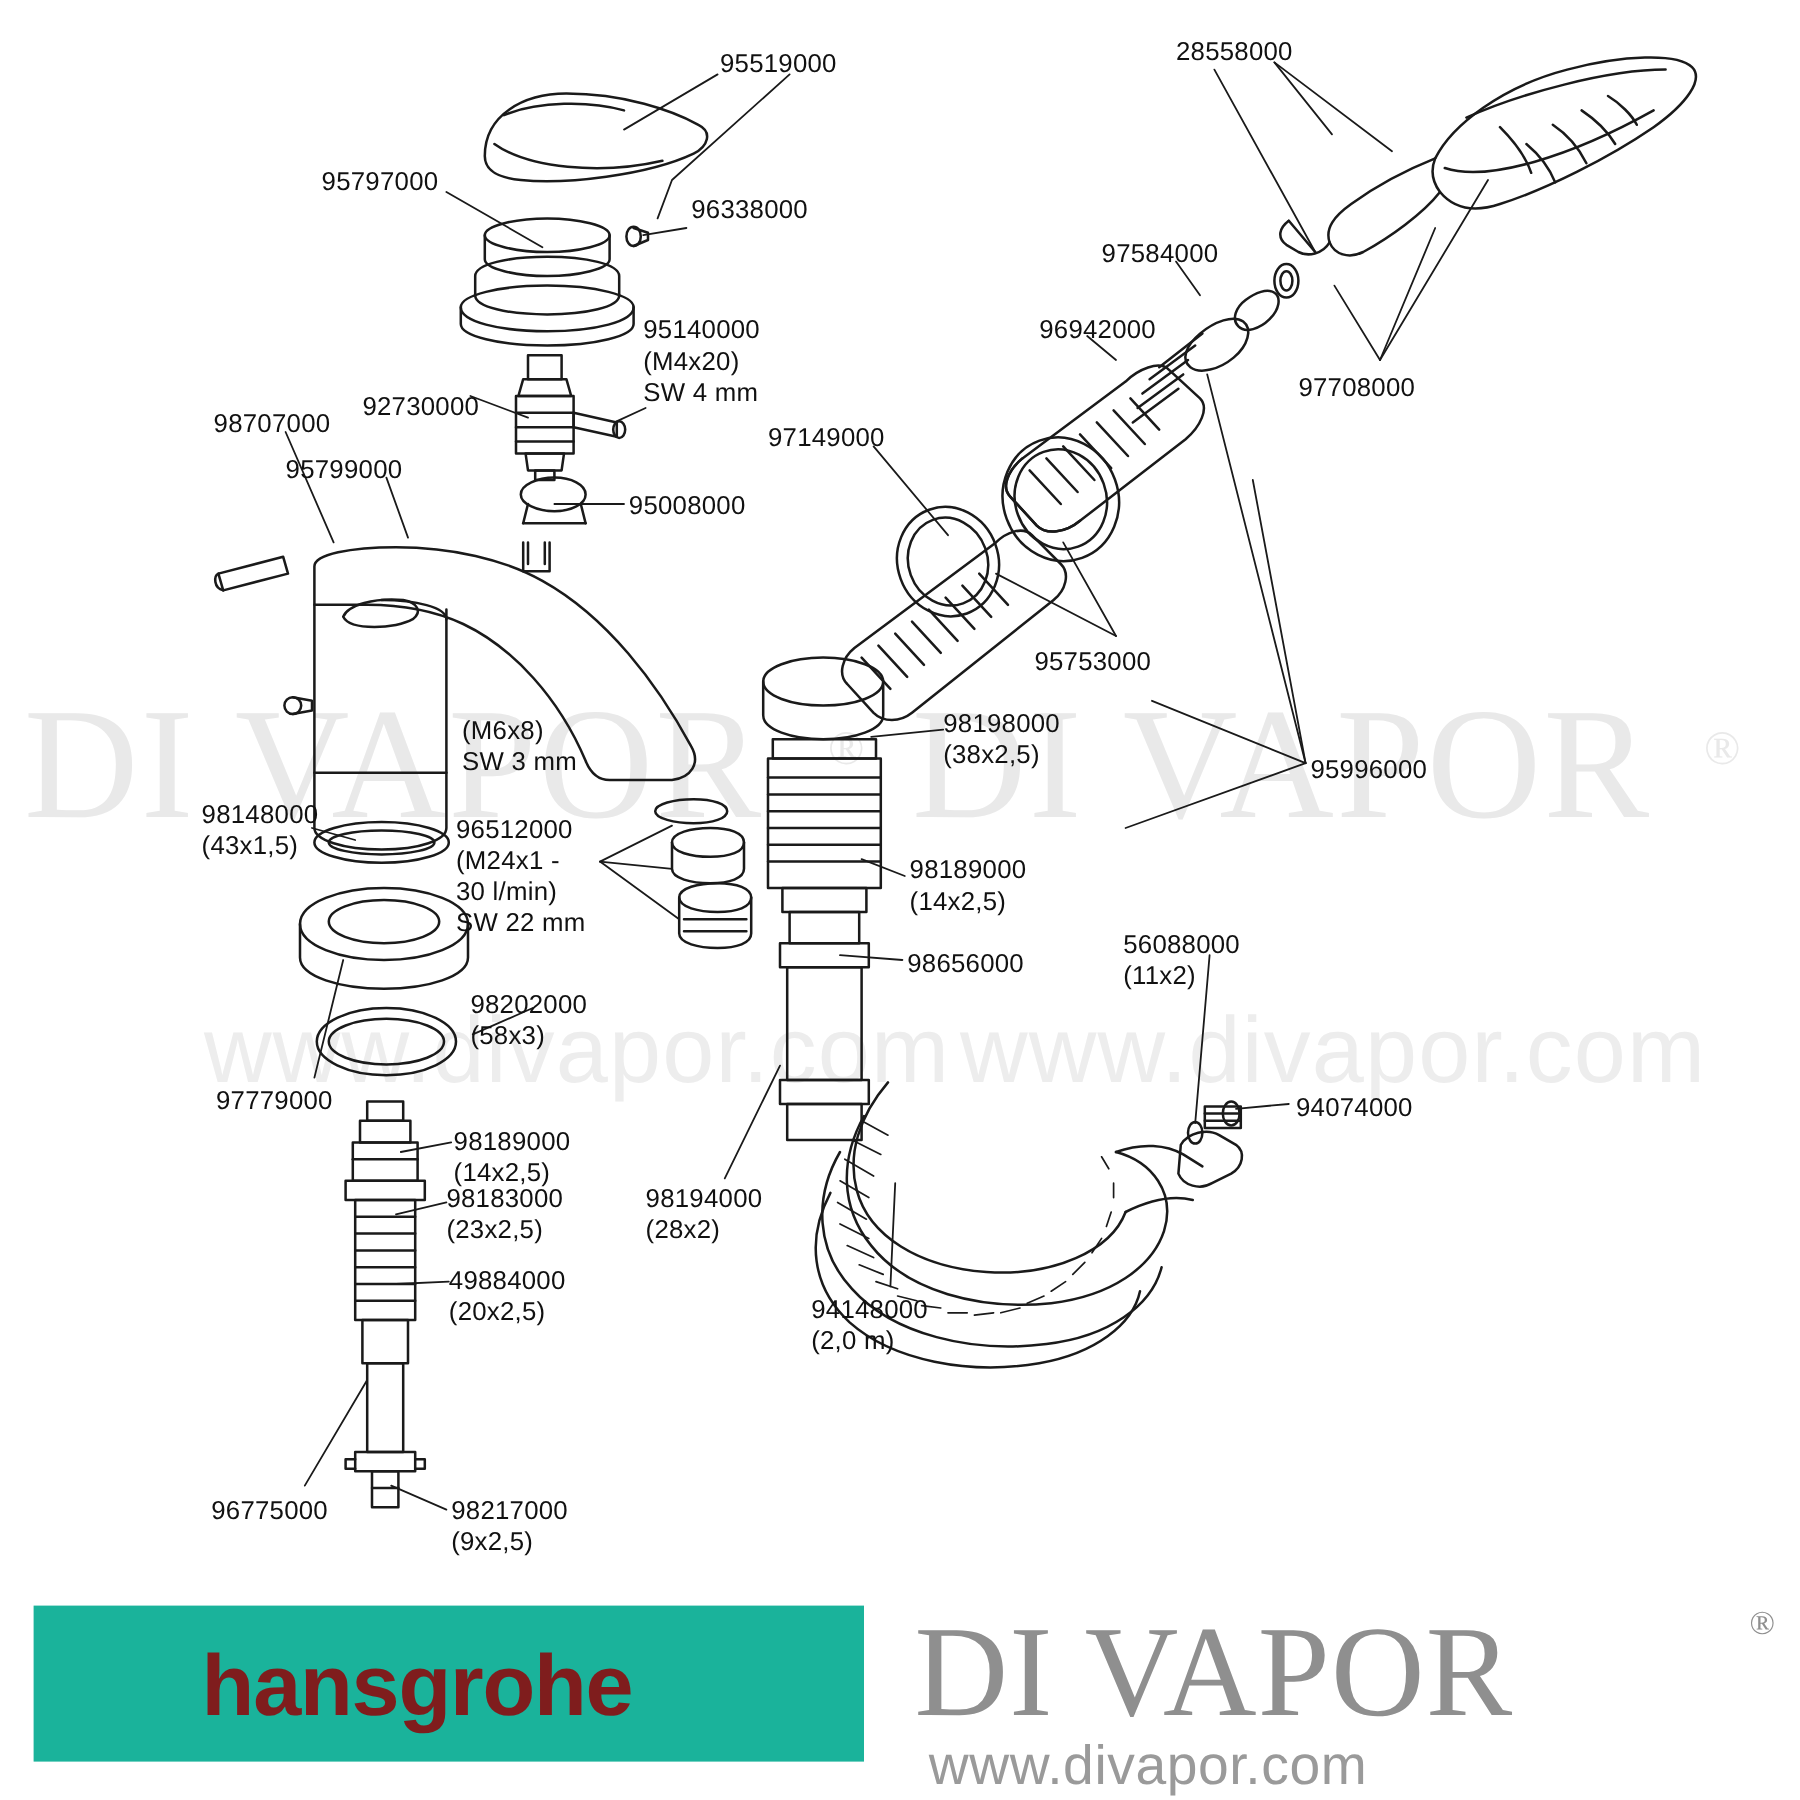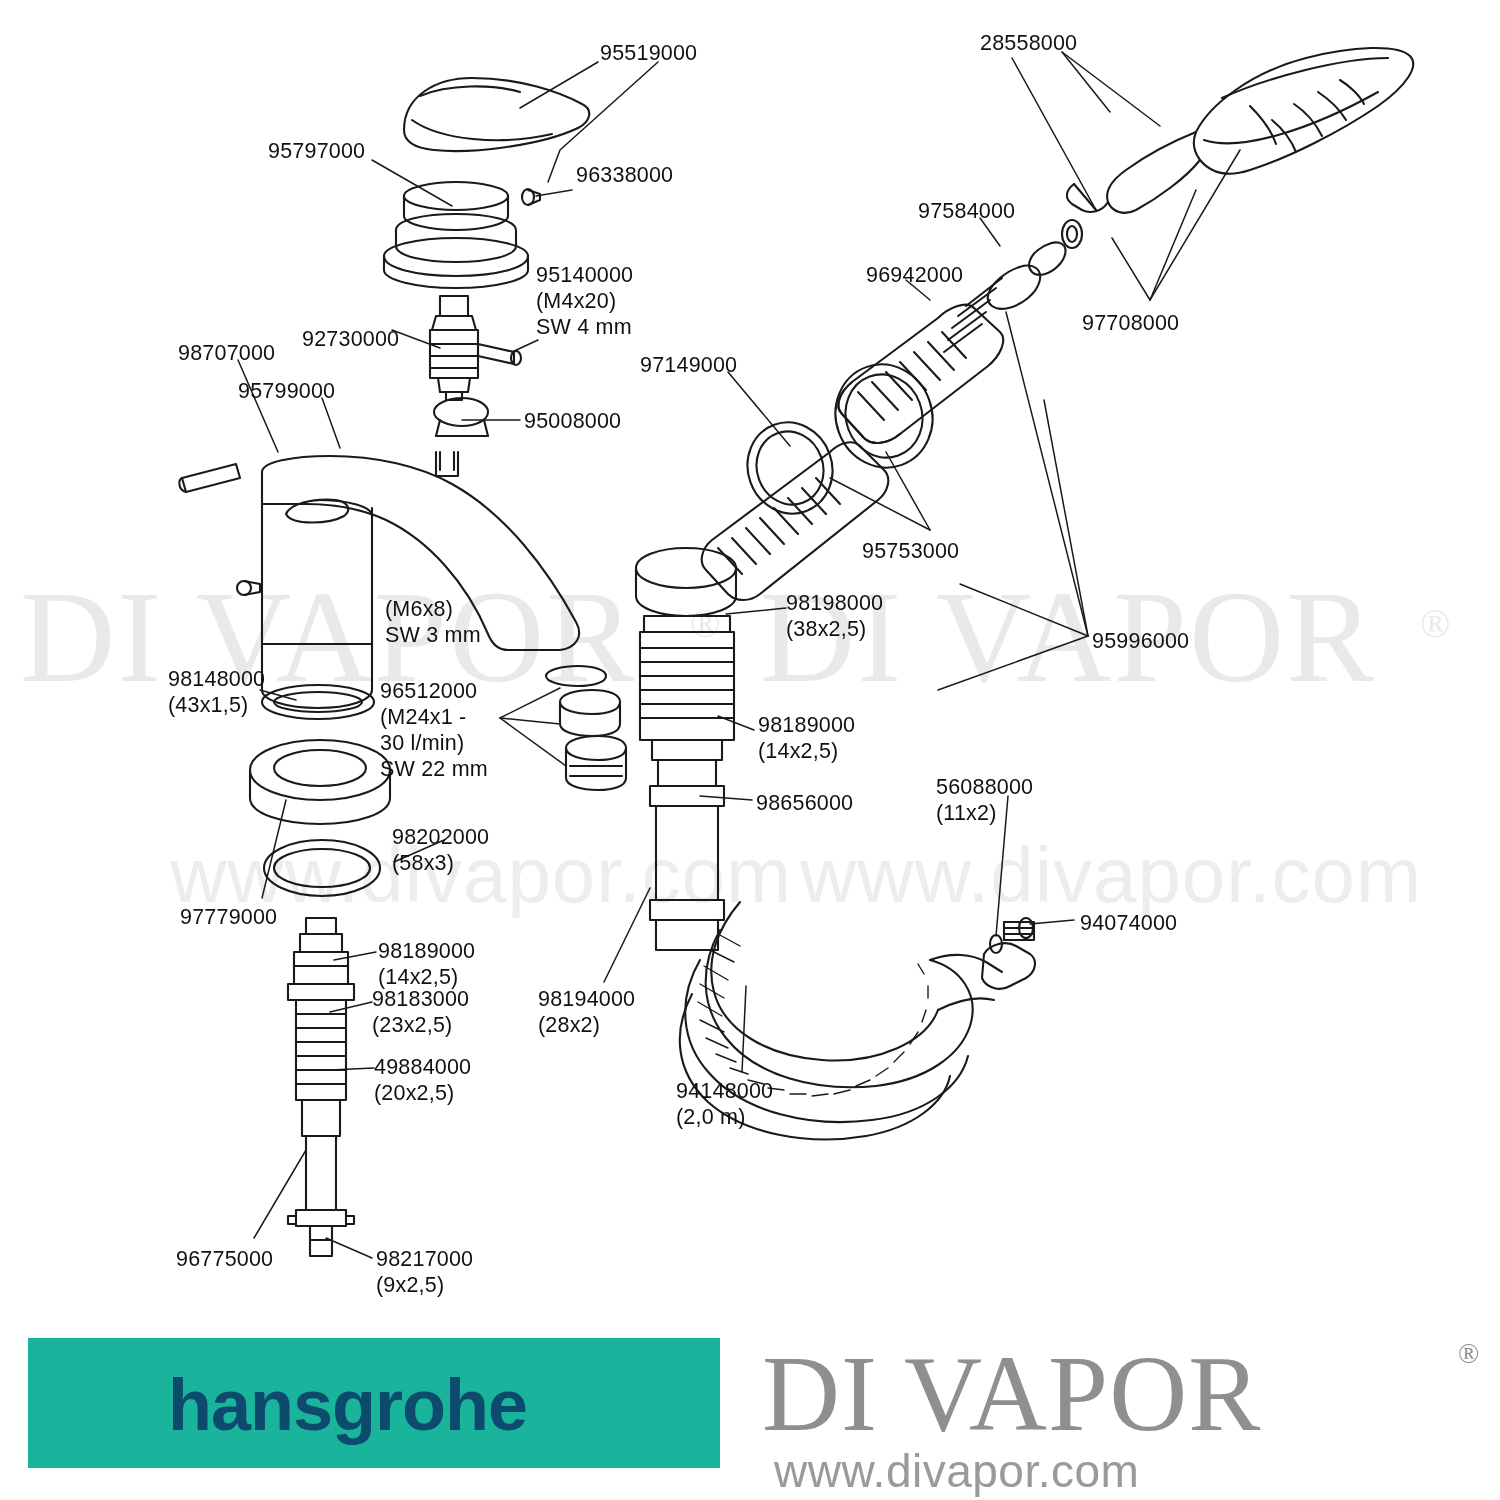--- a/index.html
+++ b/index.html
@@ -41,21 +41,21 @@
   .footer-logo{
     position:absolute;
     left:28px;top:1338px;
     width:692px;height:130px;
     background:#1ab39b;
   }
   .footer-logo span{
     position:absolute;
     left:140px;top:26px;
     font-size:72px;
-    color:#0c4a6e;
+    color:#7f1d1d;
     font-family:"Liberation Sans", sans-serif;
     font-weight:700;
     letter-spacing:-1px;
   }
   .brandwrap{
     position:absolute;
     left:762px;top:1332px;
     width:730px;height:160px;
   }
   .brandwrap .brand{

